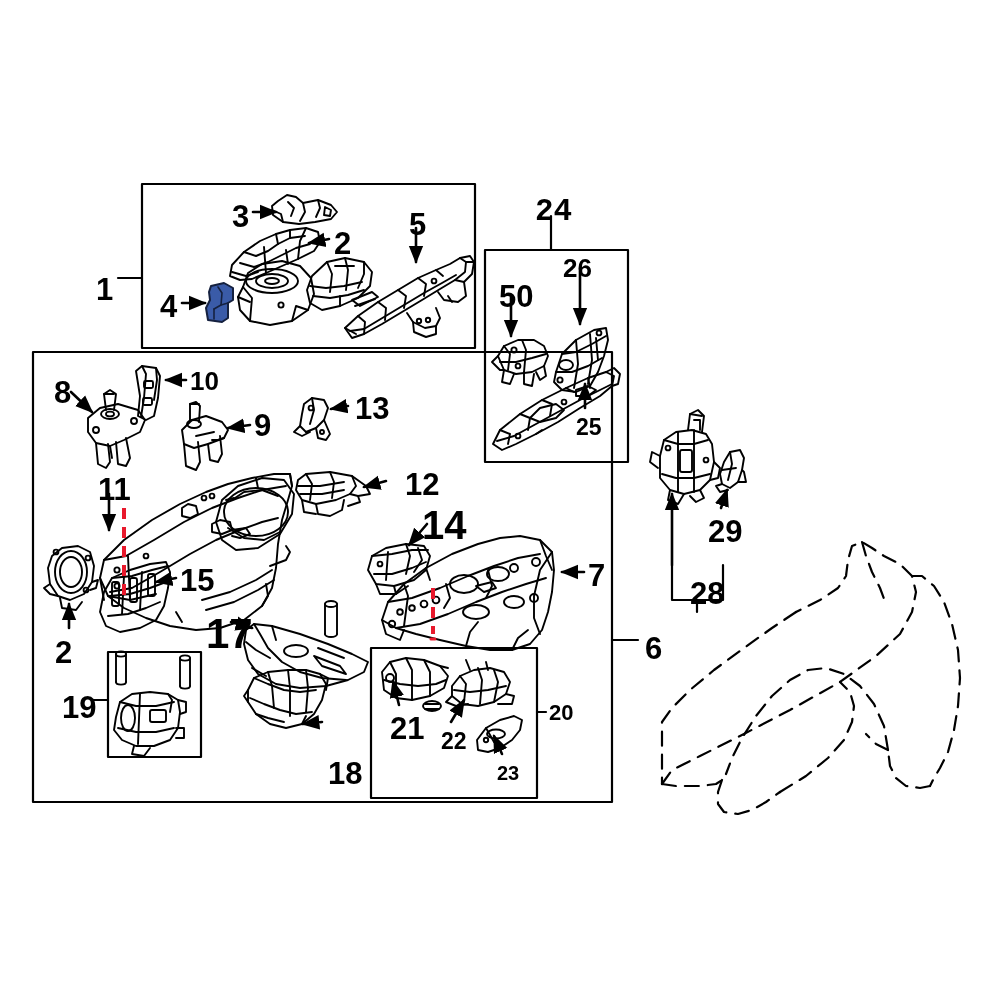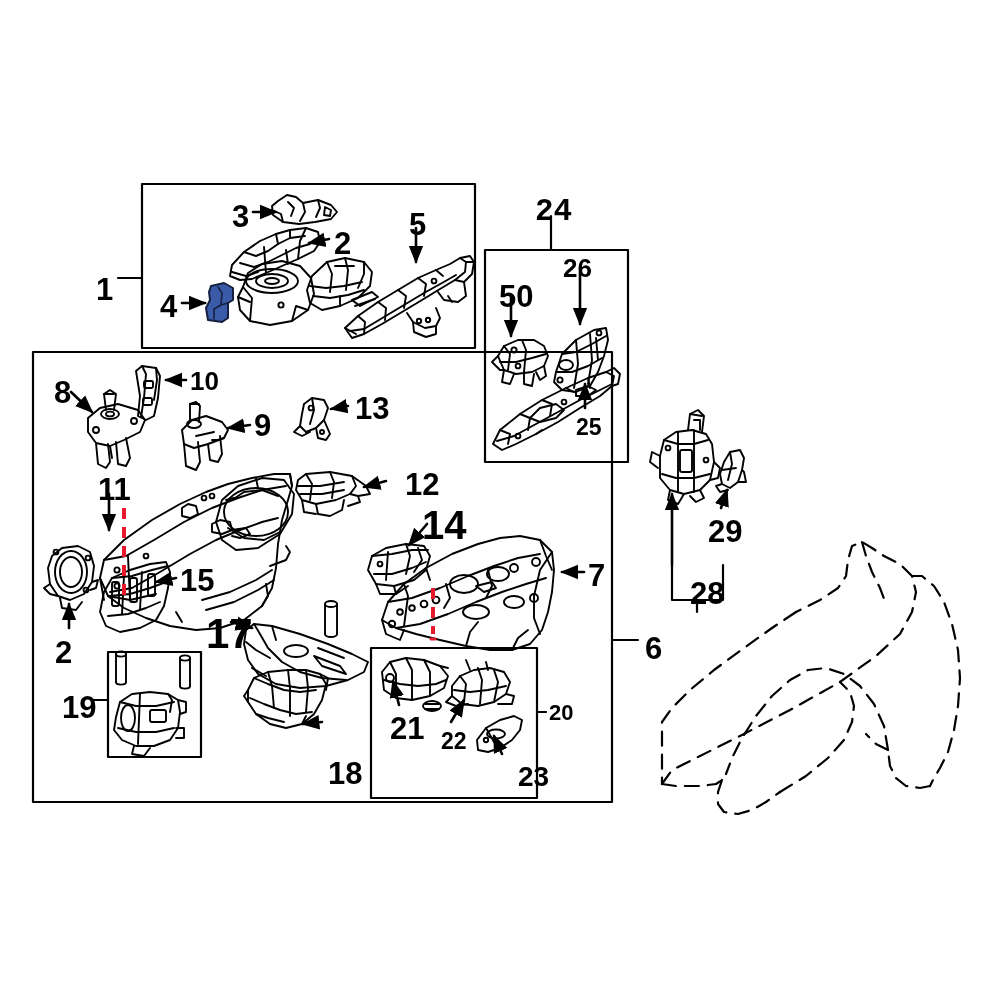--- a/index.html
+++ b/index.html
@@ -515,21 +515,21 @@
 <div class="callout" style="left:355px; top:393px; font-size:31px;">13</div>
 <div class="callout" style="left:422px; top:505px; font-size:40px;">14</div>
 <div class="callout" style="left:180px; top:565px; font-size:31px;">15</div>
 <div class="callout" style="left:55px;  top:637px; font-size:31px;">2</div>
 <div class="callout" style="left:206px; top:613px; font-size:42px;">17</div>
 <div class="callout" style="left:328px; top:713px; font-size:31px;margin-top:45px;">18</div>
 <div class="callout" style="left:62px;  top:692px; font-size:31px;">19</div>
 <div class="callout" style="left:549px; top:702px; font-size:22px;">20</div>
 <div class="callout" style="left:390px; top:713px; font-size:31px;">21</div>
 <div class="callout" style="left:441px; top:730px; font-size:23px;">22</div>
-<div class="callout" style="left:497px; top:763px; font-size:28px;margin-left:21px;">23</div>
+<div class="callout" style="left:497px; top:763px; font-size:20px;">23</div>
 <div class="callout" style="left:535px; top:196px; font-size:31px;font-family:Liberation Mono, monospace;">24</div>
 <div class="callout" style="left:576px; top:416px; font-size:23px;">25</div>
 <div class="callout" style="left:563px; top:255px; font-size:26px;text-align:right;">26</div>
 <div class="callout" style="left:499px; top:281px; font-size:31px;">50</div>
 <div class="callout" style="left:690px; top:578px; font-size:31px;">28</div>
 <div class="callout" style="left:708px; top:516px; font-size:31px;">29</div>
 
 </div>
 
 </body></html>

